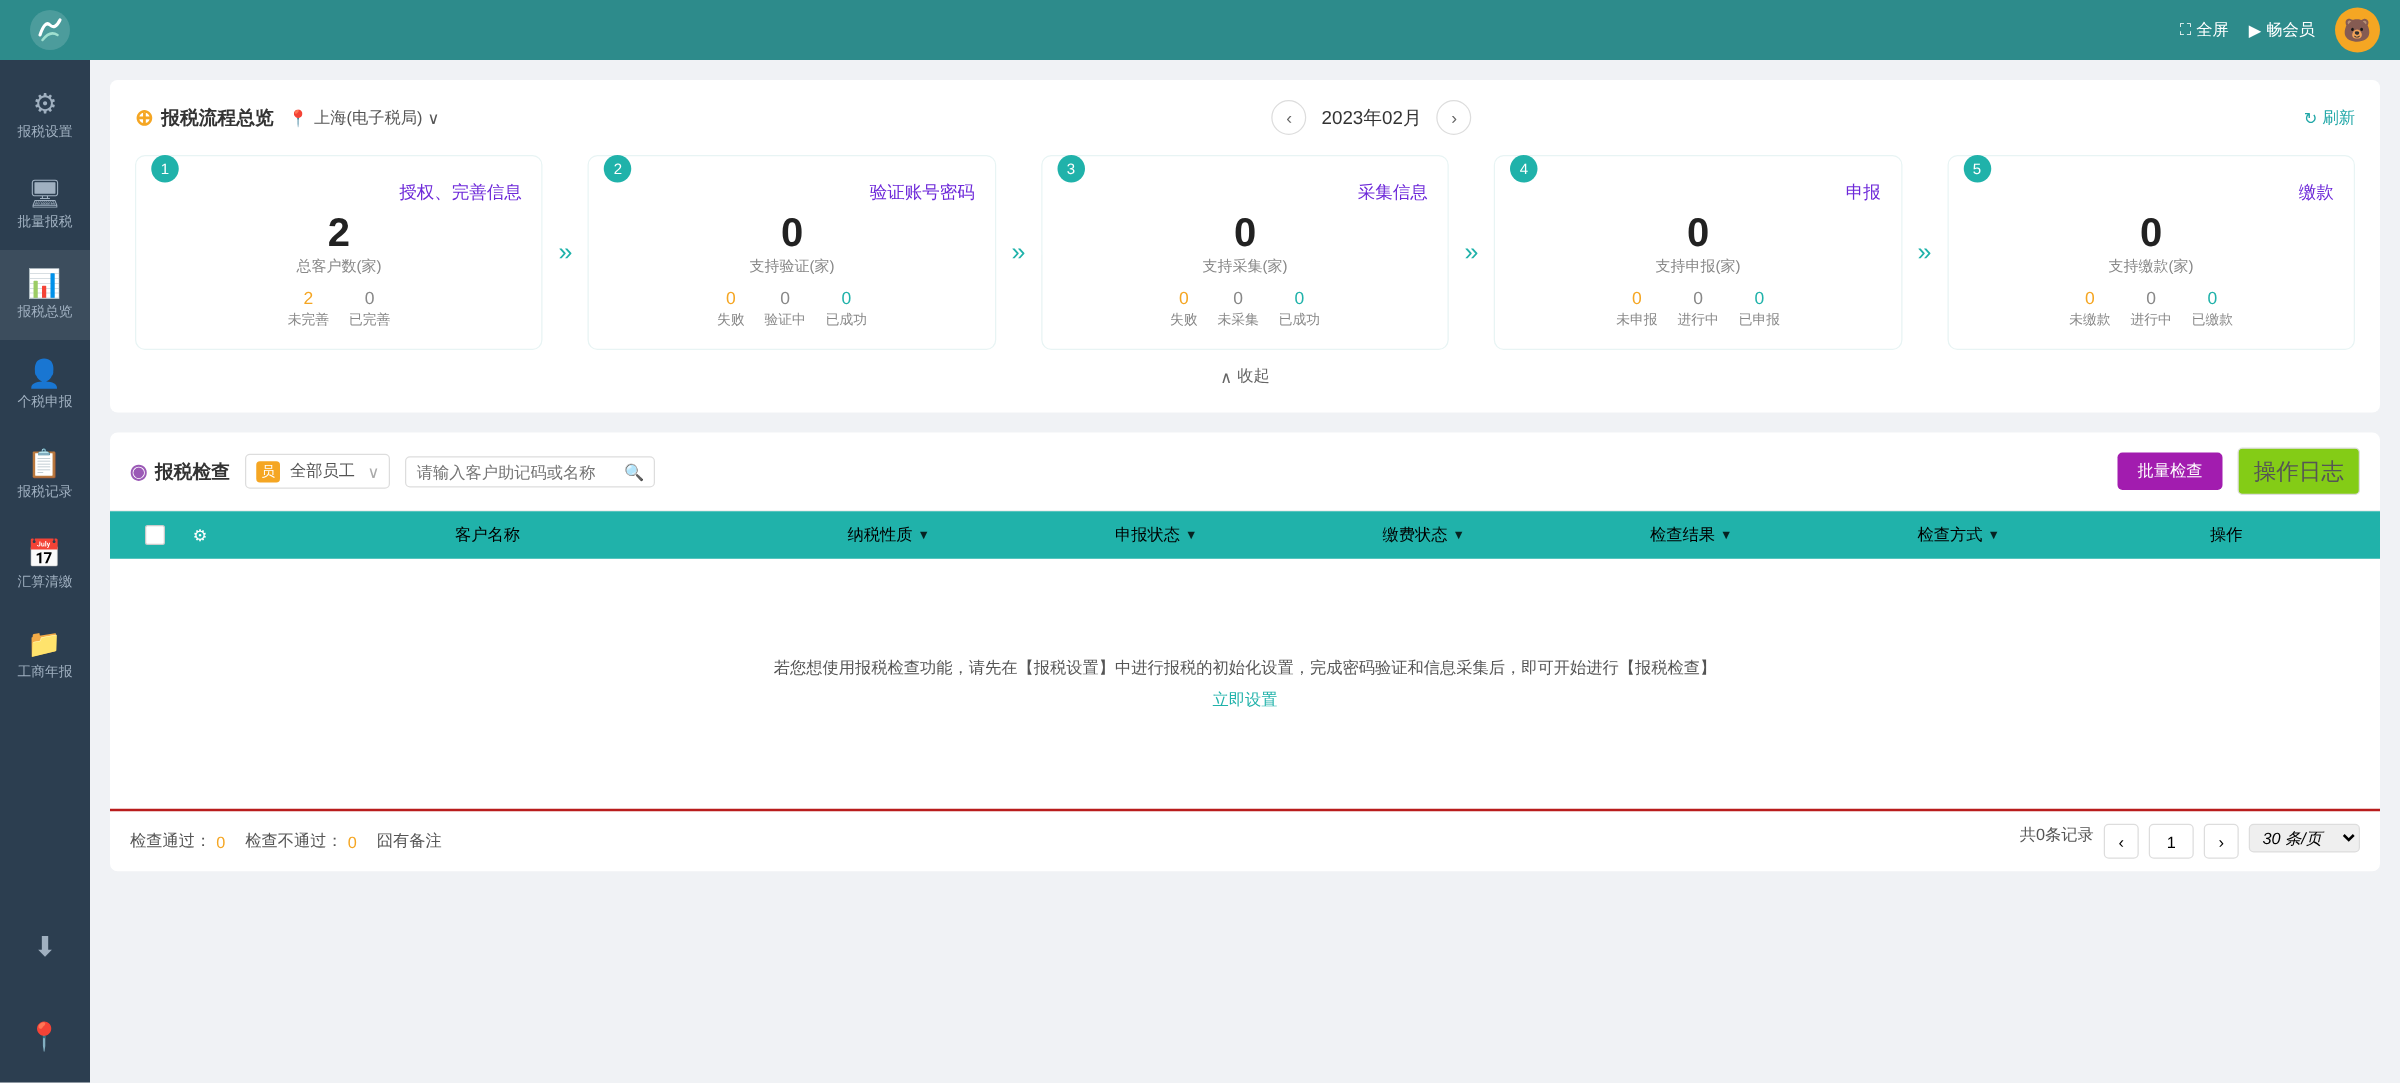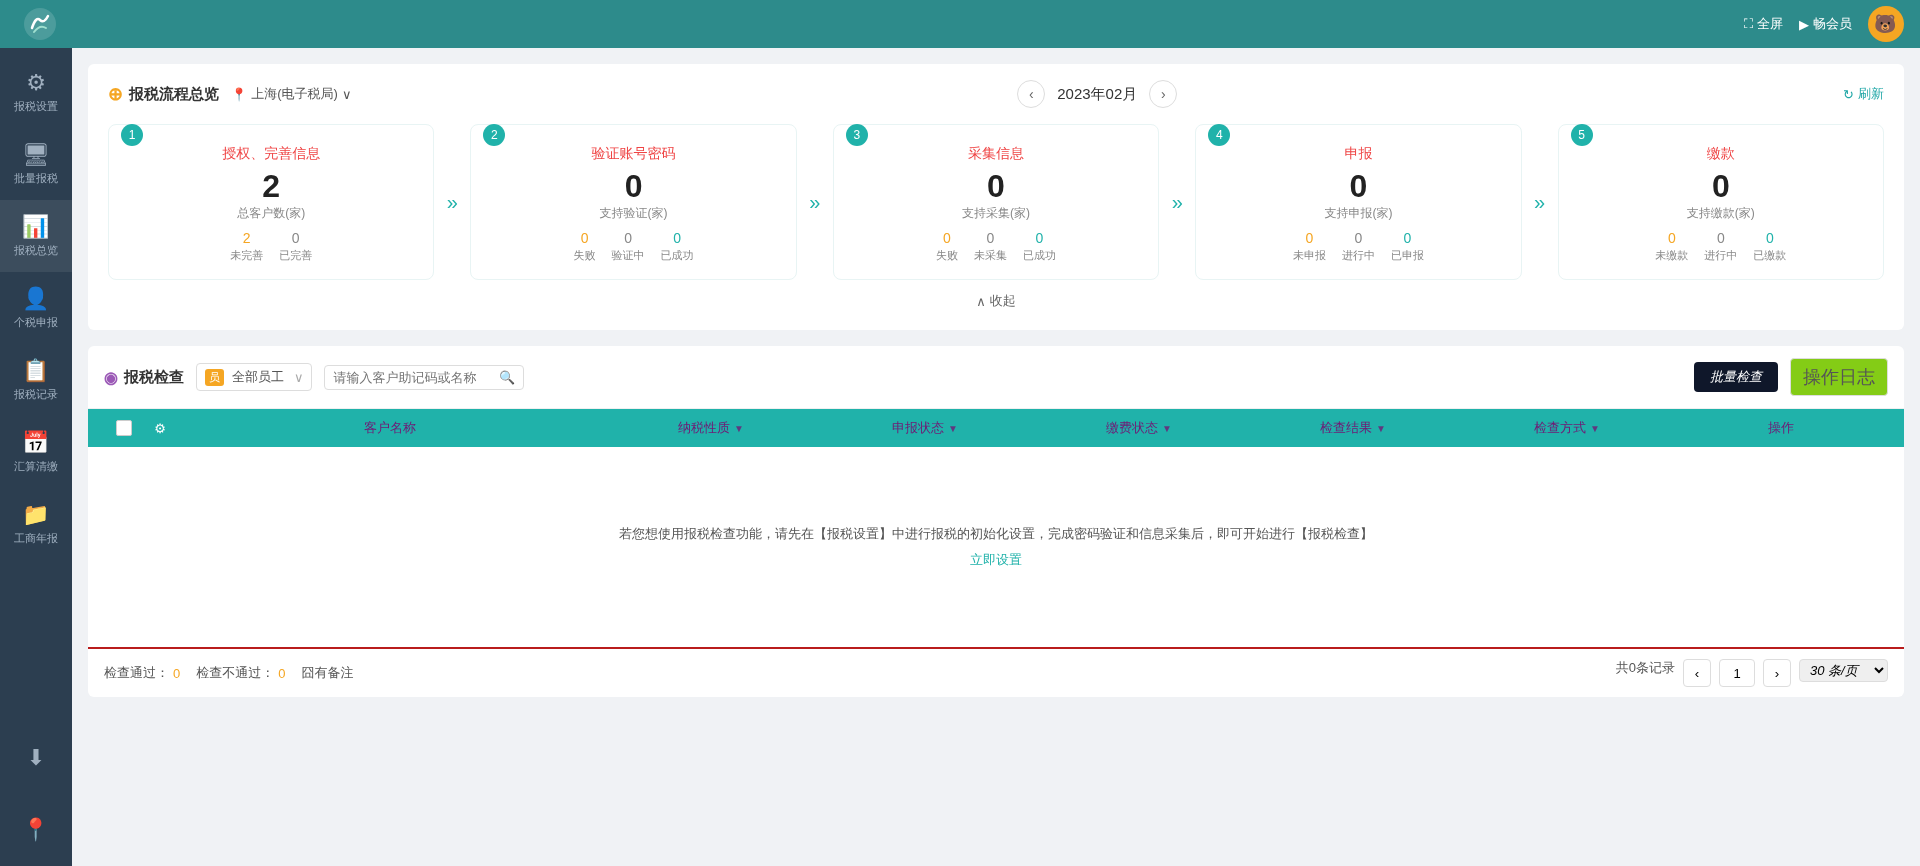--- a/index.html
+++ b/index.html
@@ -78,21 +78,21 @@
     }
     .flow-arrow {
       display: flex; align-items: center; justify-content: center;
       width: 36px; color: #20b2aa; font-size: 20px; flex-shrink: 0;
     }
     .step-badge {
       position: absolute; top: -1px; left: 12px;
       background: #20b2aa; color: #fff; border-radius: 50%; width: 22px; height: 22px;
       font-size: 12px; display: flex; align-items: center; justify-content: center;
     }
-    .card-title { font-size: 14px; color: #ef4444; margin-top: 4px; margin-bottom: 4px; font-weight: 500; }
+    .card-title { font-size: 14px; color: #6d28d9; margin-top: 4px; margin-bottom: 4px; font-weight: 500; text-align: right; }
     .card-number { font-size: 32px; font-weight: 700; color: #222; line-height: 1.2; }
     .card-sub { font-size: 12px; color: #888; margin-bottom: 8px; }
     .card-stats { display: flex; justify-content: center; gap: 16px; margin-top: 6px; }
     .stat-item { display: flex; flex-direction: column; align-items: center; gap: 2px; }
     .stat-num { font-size: 14px; font-weight: 500; }
     .stat-num.orange { color: #f5a623; }
     .stat-num.gray { color: #888; }
     .stat-num.teal { color: #20b2aa; }
     .stat-label { font-size: 11px; color: #888; }
 
@@ -120,36 +120,36 @@
     .staff-icon { background: #f5a623; color: #fff; padding: 1px 4px; border-radius: 3px; font-size: 11px; margin-right: 4px; }
     .search-box {
       display: flex; align-items: center; border: 1px solid #ddd; border-radius: 4px;
       padding: 4px 8px; width: 200px;
     }
     .search-box input {
       border: none; outline: none; font-size: 13px; color: #555; width: 100%; background: transparent;
     }
     .search-icon { color: #aaa; cursor: pointer; }
     .batch-btn {
-      margin-left: auto; background: #0f172a; color: #fff; border: none; border-radius: 4px;
-      padding: 6px 16px; cursor: pointer; font-size: 13px; font-style: italic;
+      margin-left: auto; background: #a21caf; color: #fff; border: none; border-radius: 4px;
+      padding: 6px 16px; cursor: pointer; font-size: 13px;
     }
     .log-btn {
       border: 1px solid #ddd; background: #84cc16; color: #555; border-radius: 4px;
       padding: 6px 12px; cursor: pointer; font-size: 18px;
     }
 
     
     .table-header {
       display: flex; align-items: center; background: #20b2aa; padding: 10px 16px; gap: 0;
     }
     .th-checkbox { width: 40px; display: flex; align-items: center; justify-content: center; }
     .th-settings { width: 32px; display: flex; align-items: center; justify-content: center; color: #fff; }
     .th-cell {
-      flex: 1; color: #701a75; font-size: 13px; font-weight: 500; text-align: right;
+      flex: 1; color: #000000; font-size: 13px; font-weight: 500; text-align: right;
       display: flex; align-items: center; justify-content: center; gap: 4px;
     }
     .th-cell.name { flex: 2; }
     .filter-icon { font-size: 10px; opacity: 0.8; }
 
     .table-body {
       min-height: 200px; display: flex; align-items: center; justify-content: center;
       flex-direction: column; padding: 40px 16px; color: #555; font-size: 13px; line-height: 2;
     }
     .setup-link { color: #20b2aa; cursor: pointer; }

